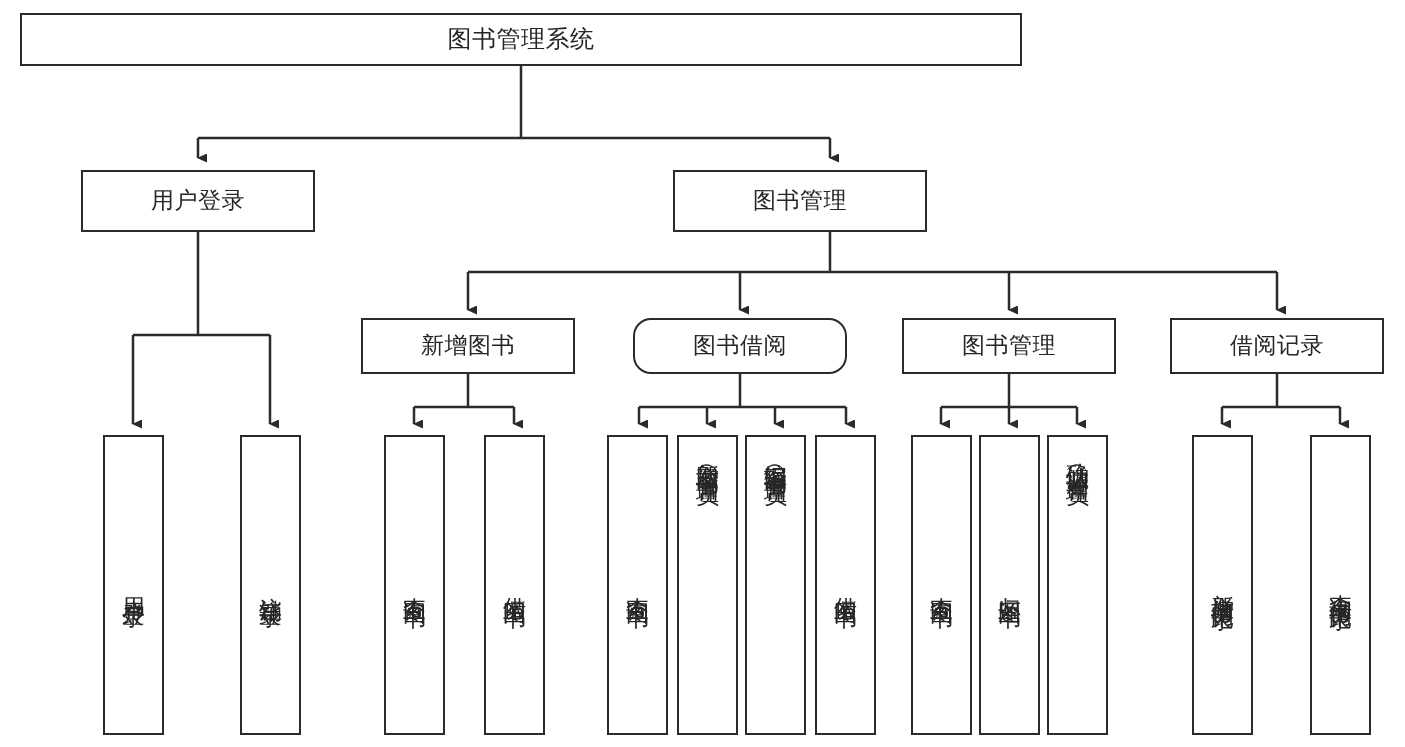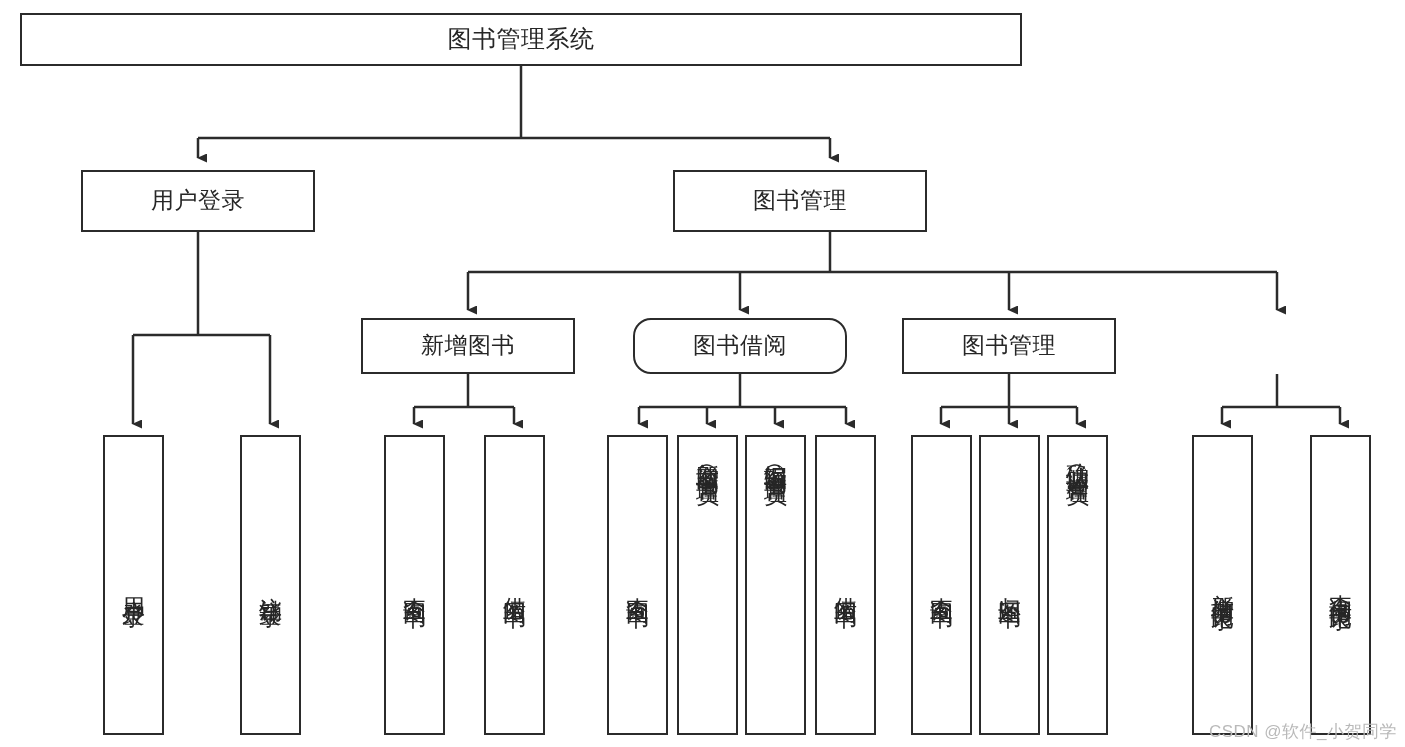--- a/index.html
+++ b/index.html
@@ -152,20 +152,23 @@
   </div>
 
   <div class="node horiz" id="node-borrow" style="left:633px; top:318px; width:214px; height:56px;border-radius:18px;">
     <span class="node-label">图书借阅</span>
   </div>
 
   <div class="node horiz" id="node-current" style="left:902px; top:318px; width:214px; height:56px;">
     <span class="node-label">图书管理</span>
   </div>
 
+  <div class="node horiz" id="node-records" style="left:1170px; top:318px; width:214px; height:56px;">
+    <span class="node-label">借阅记录</span>
+  </div>
 
   <div class="node vert centered" id="node-leaf-1" style="left:103px; top:435px; width:61px; height:300px;">
     <span class="node-label">用户登录</span>
   </div>
 
   <div class="node vert centered" id="node-leaf-2" style="left:240px; top:435px; width:61px; height:300px;">
     <span class="node-label">注销登录</span>
   </div>
 
   <div class="node vert centered" id="node-leaf-3" style="left:384px; top:435px; width:61px; height:300px;">
@@ -205,15 +208,14 @@
   </div>
 
   <div class="node vert centered" id="node-leaf-12" style="left:1192px; top:435px; width:61px; height:300px;">
     <span class="node-label">新增借阅记录</span>
   </div>
 
   <div class="node vert centered" id="node-leaf-13" style="left:1310px; top:435px; width:61px; height:300px;">
     <span class="node-label">查询借阅记录</span>
   </div>
 
-  <div id="watermark">CSDN @软件_小贺同学</div>
 
 </div>
 
 </body></html>

